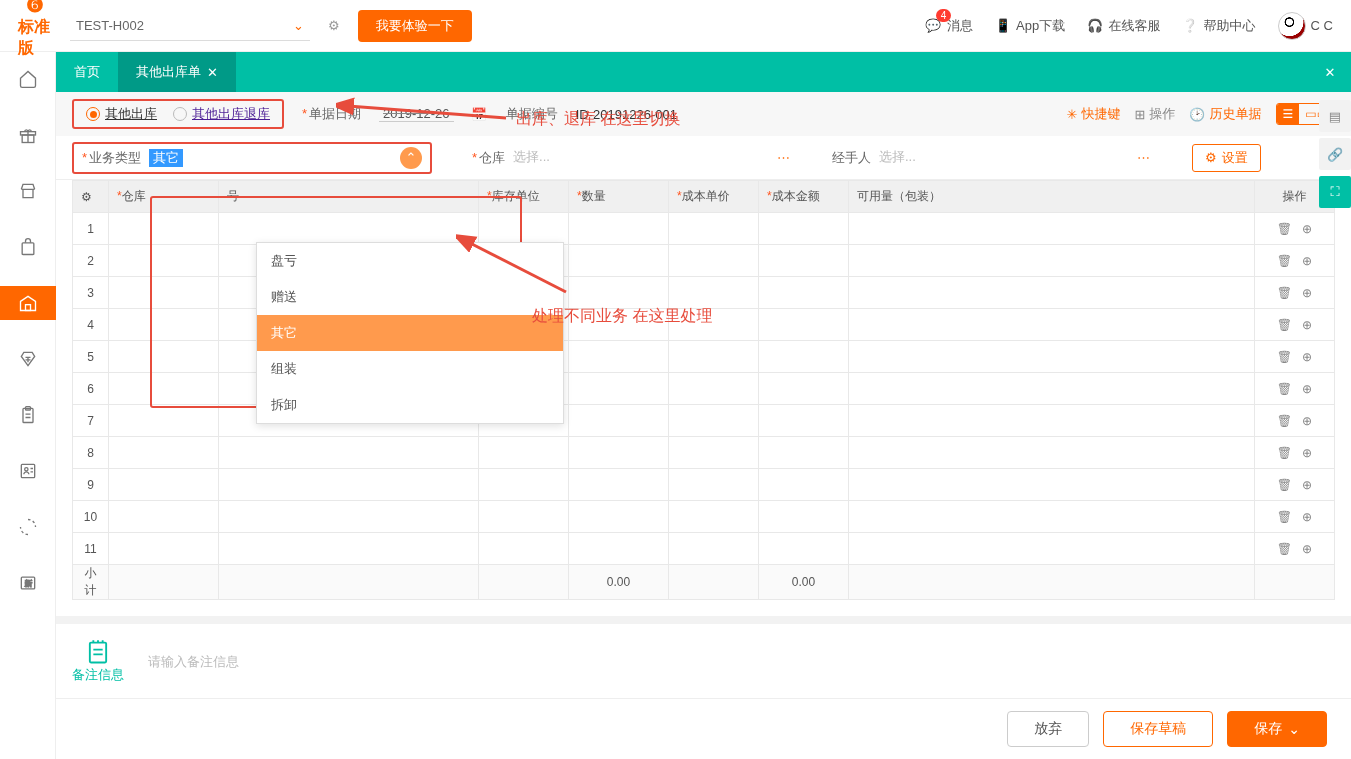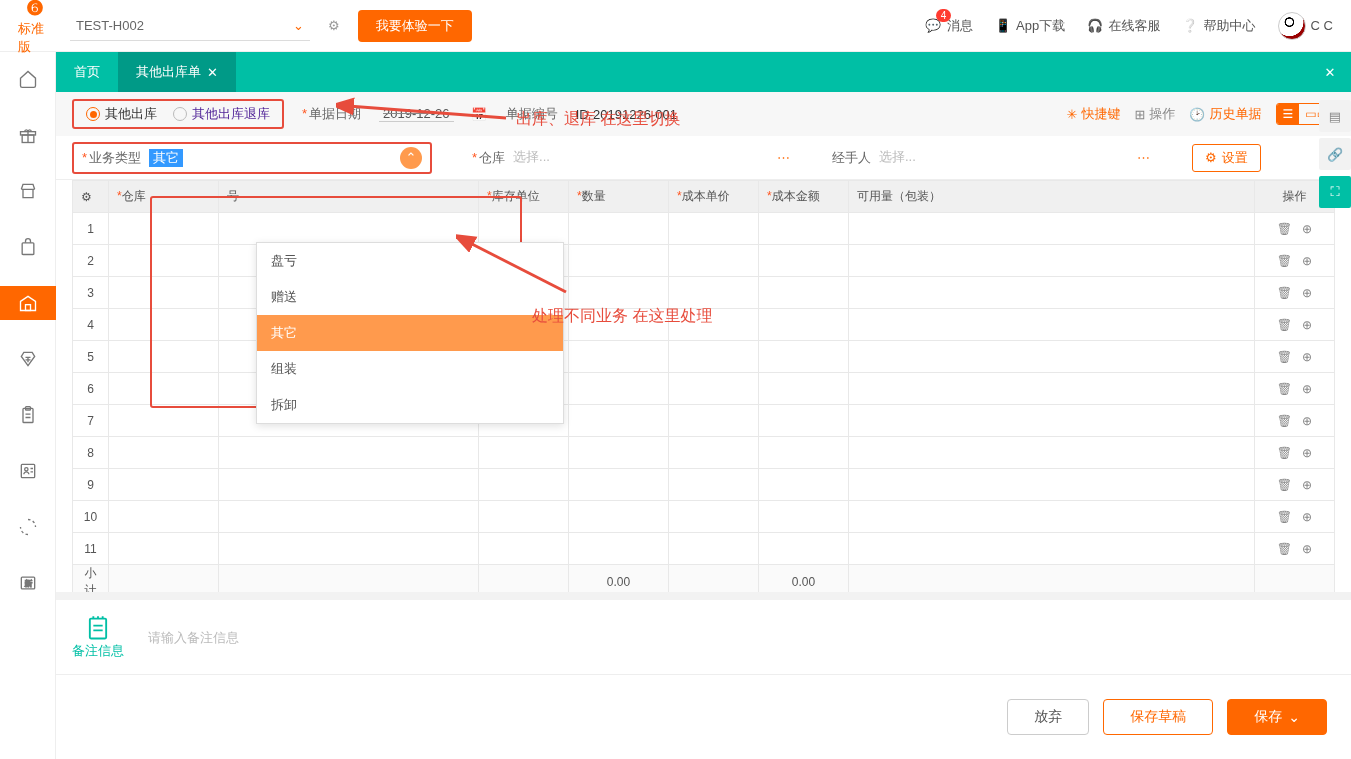--- a/index.html
+++ b/index.html
@@ -1,20 +1,20 @@
 <!DOCTYPE html>
 <html><head>
 <meta charset="utf-8">
 <style>
 * { margin:0; padding:0; box-sizing:border-box; font-family:"Microsoft YaHei","PingFang SC",Arial,sans-serif; }
 body { background:#fff; font-size:13px; color:#333; }
 .app-header { height:52px; display:flex; align-items:center; padding:0 18px; border-bottom:1px solid #eee; position:relative; }
 .logo { width:34px; height:34px; display:flex; flex-direction:column; align-items:center; justify-content:center; margin-right:18px; }
 .logo-icon { font-size:20px; color:#ff6700; font-weight:bold; }
-.logo-label { font-size:13px; color:#ff6700; }
+.logo-label { font-size:16px; color:#ff6700;font-weight:bold; }
 .store-select { width:240px; height:30px; display:flex; align-items:center; justify-content:space-between; padding:0 6px; border-bottom:1px solid #dcdcdc; color:#666; }
 .store-select .chev { color:#ff6700; }
 .gear-btn { margin:0 18px; color:#999; cursor:pointer; }
 .trial-btn { background:#ff6700; color:#fff; border:none; border-radius:4px; padding:7px 18px; font-size:13px; cursor:pointer; }
 .header-right { margin-left:auto; display:flex; align-items:center; gap:22px; }
 .hr-item { display:flex; align-items:center; gap:5px; color:#555; cursor:pointer; position:relative; }
 .badge { position:absolute; top:-8px; left:10px; background:#ff3b30; color:#fff; font-size:10px; border-radius:8px; padding:1px 5px; }
 .avatar { width:28px; height:28px; border-radius:50%; background:radial-gradient(circle at 40% 35%, #fff 14%, #000 16% 20%, #fff 22% 60%, #990000 62%); border:1px solid #ccc; }
 
 .layout { display:flex; height:calc(100vh - 52px); }
@@ -24,21 +24,21 @@
 .rail-icon svg { width:20px; height:20px; }
 
 .main { flex:1; display:flex; flex-direction:column; position:relative; }
 .tabs { background:#00bfa5; height:40px; display:flex; align-items:stretch; }
 .tab { padding:0 18px; display:flex; align-items:center; color:#fff; cursor:pointer; gap:6px; }
 .tab.active { background:#009a87; }
 .tab-close-bar { margin-left:auto; width:42px; display:flex; align-items:center; justify-content:center; color:#fff; cursor:pointer; background:#00bfa5; }
 
 .doc-toolbar { background:#f7f7f7; height:44px; display:flex; align-items:center; padding:0 16px; gap:18px; position:relative; }
 .radio-box { border:2px solid #e74c3c; border-radius:3px; padding:4px 12px; display:flex; align-items:center; gap:16px; }
-.radio-opt { display:flex; align-items:center; gap:5px; cursor:pointer; }
+.radio-opt { display:flex; align-items:center; gap:5px; cursor:pointer;text-decoration:underline; }
 .radio-dot { width:14px; height:14px; border:1px solid #ff6700; border-radius:50%; display:flex; align-items:center; justify-content:center; }
 .radio-dot.on::after { content:""; width:7px; height:7px; border-radius:50%; background:#ff6700; }
 .radio-opt.gray .radio-dot { border-color:#bbb; }
 .radio-opt.gray { color:#4c1d95; }
 .field-label { color:#666; }
 .field-label .req { color:#ff5722; margin-right:2px; }
 .date-val { color:#555; border-bottom:1px solid #ccc; padding:0 4px; text-decoration:line-through #888; }
 .cal-icon { color:#ff6700; cursor:pointer; }
 .tb-right { margin-left:auto; display:flex; align-items:center; gap:14px; color:#ff6700; }
 .tb-right .item { display:flex; align-items:center; gap:4px; cursor:pointer; }
@@ -77,21 +77,21 @@
 .dd-item.sel { background:#ff9a4d; color:#fff; }
 
 .arrow { position:absolute; z-index:25; pointer-events:none; }
 
 .remark-wrap { background:#fff; border-top:8px solid #f2f2f2; padding:14px 16px; display:flex; align-items:center; gap:24px; }
 .remark-label { display:flex; flex-direction:column; align-items:center; color:#00bfa5; }
 .remark-label svg { width:28px; height:28px; }
 .remark-input { flex:1; border:none; outline:none; font-size:13px; color:#333; }
 .remark-input::placeholder { color:#bbb; }
 
-.footer { background:#fff; border-top:1px solid #eee; padding:24px 24px; display:flex; justify-content:flex-end; gap:14px; }
+.footer { background:#fff; border-top:1px solid #eee; padding:12px 24px; display:flex; justify-content:flex-end; gap:14px; }
 .btn { border-radius:4px; padding:8px 26px; font-size:14px; cursor:pointer; border:1px solid #ccc; background:#fff; color:#555; }
 .btn.o { border-color:#ff6700; color:#ff6700; }
 .btn.p { background:#ff6700; color:#fff; border-color:#ff6700; display:flex; align-items:center; gap:6px; }
 
 .right-rail { position:fixed; right:0; top:100px; width:32px; display:flex; flex-direction:column; gap:6px; }
 .rr-item { width:32px; height:32px; background:#f2f2f2; color:#888; display:flex; align-items:center; justify-content:center; cursor:pointer; border-radius:2px; }
 .rr-item.active { background:#00bfa5; color:#fff; }
 </style>
 </head>
 <body>

